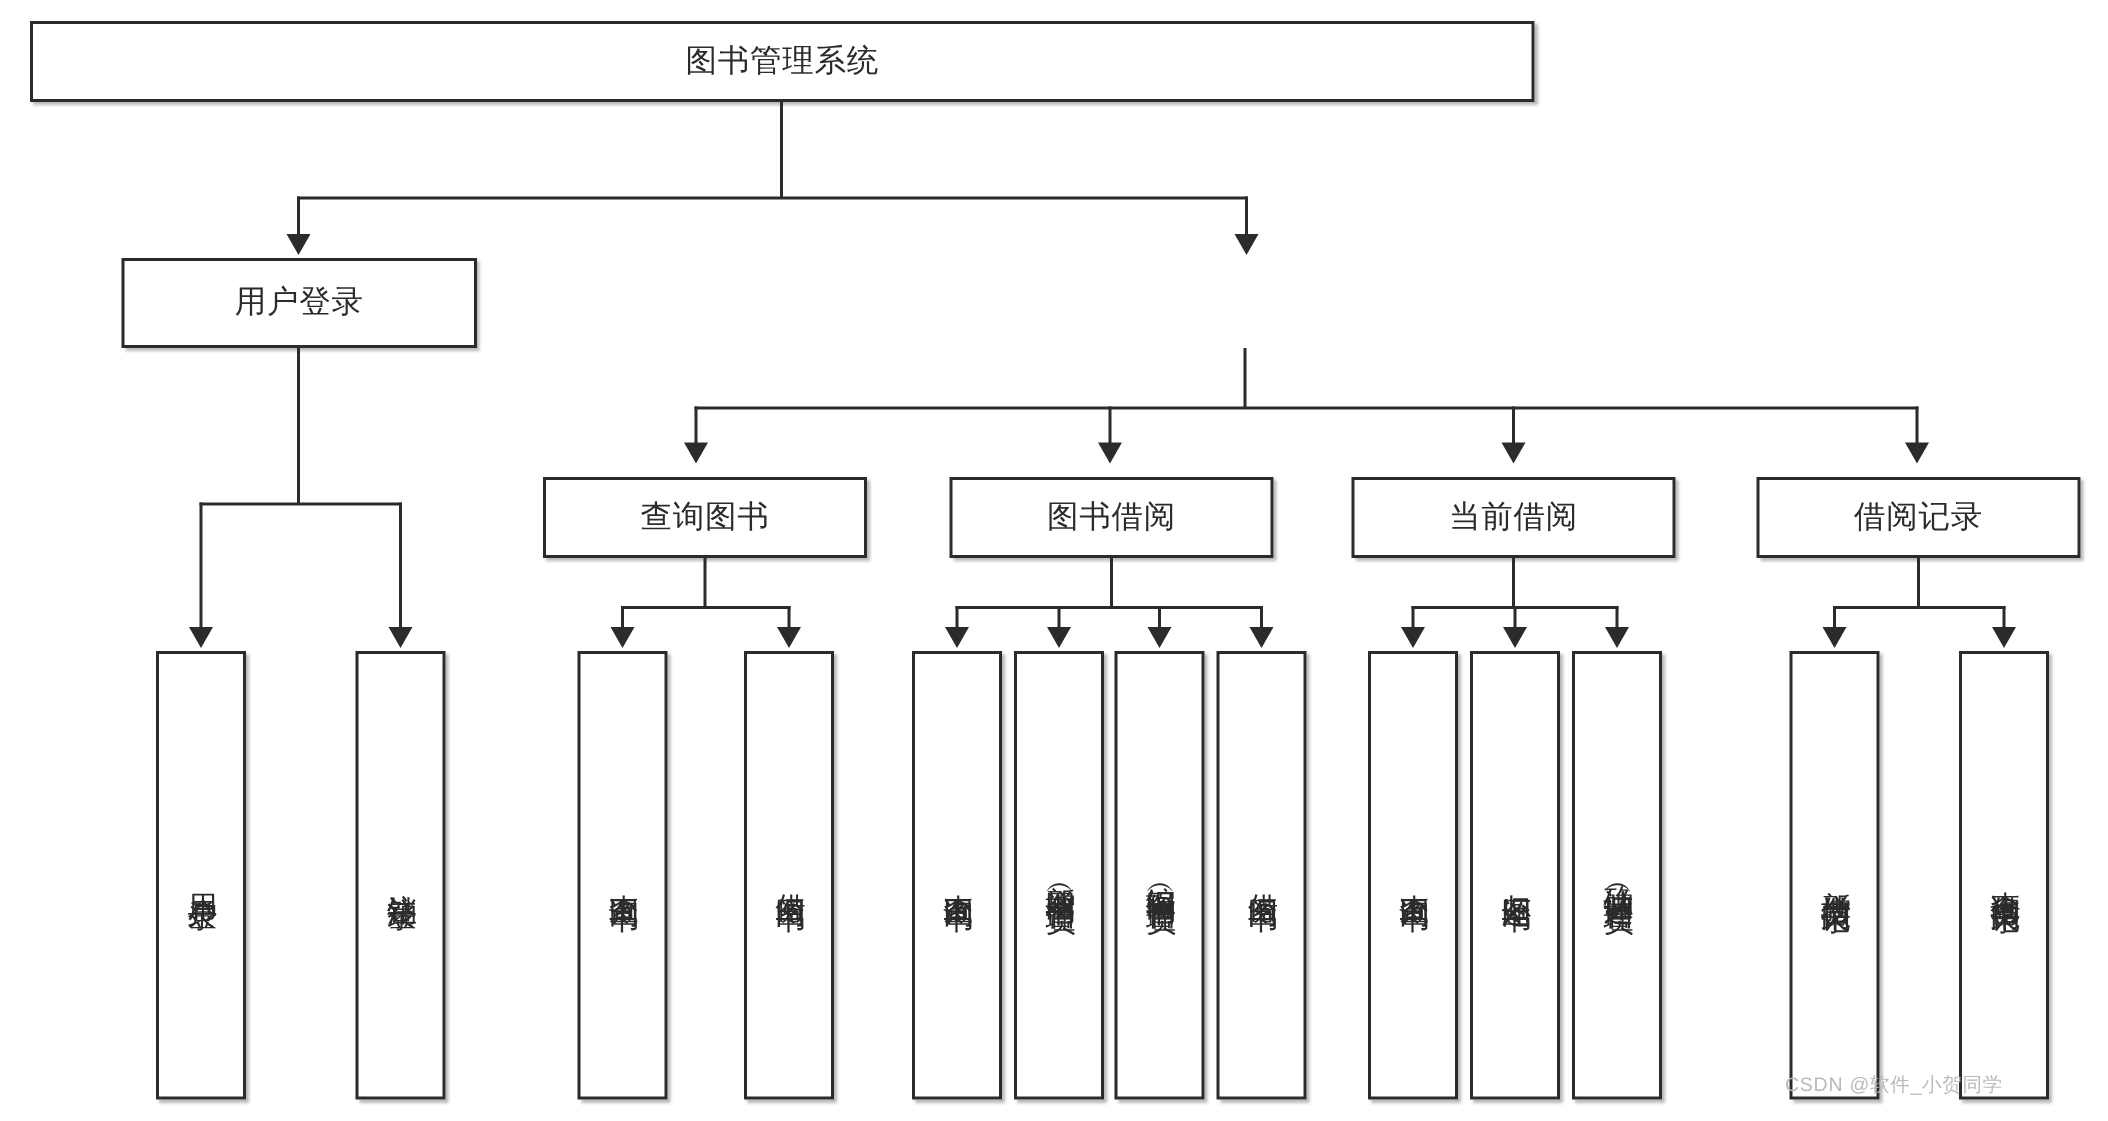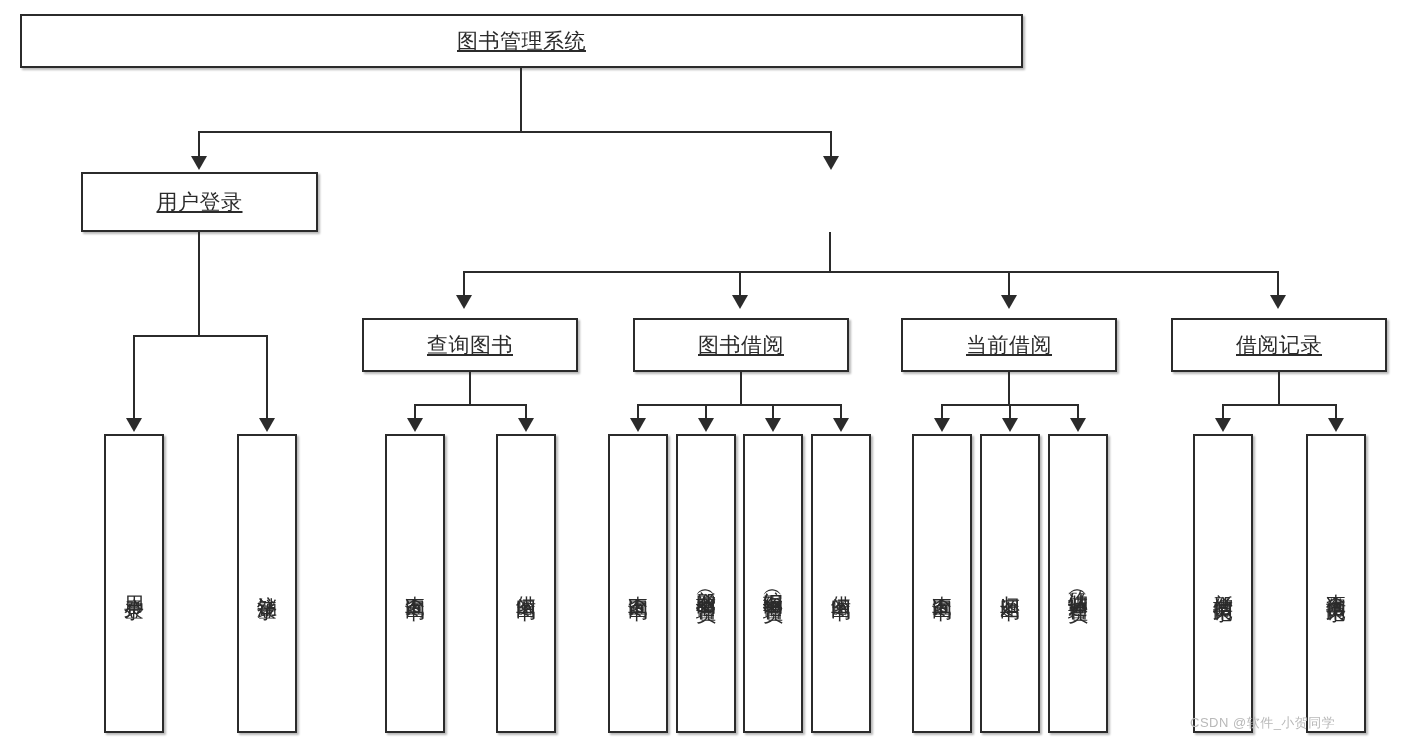--- a/index.html
+++ b/index.html
@@ -29,21 +29,20 @@
     align-items: center;
     justify-content: center;
     color: #2b2b2b;
   }
   .node .label {
     font-size: 21px;
     line-height: 1.15;
     letter-spacing: 0.5px;
     white-space: nowrap;
     color: #2b2b2b;
-    text-decoration: underline;
   }
 
   
   .leaf {
     position: absolute;
     box-sizing: border-box;
     background: #ffffff;
     border: 2px solid #2b2b2b;
     box-shadow: 2px 2px 2px rgba(0,0,0,0.28);
     display: flex;

